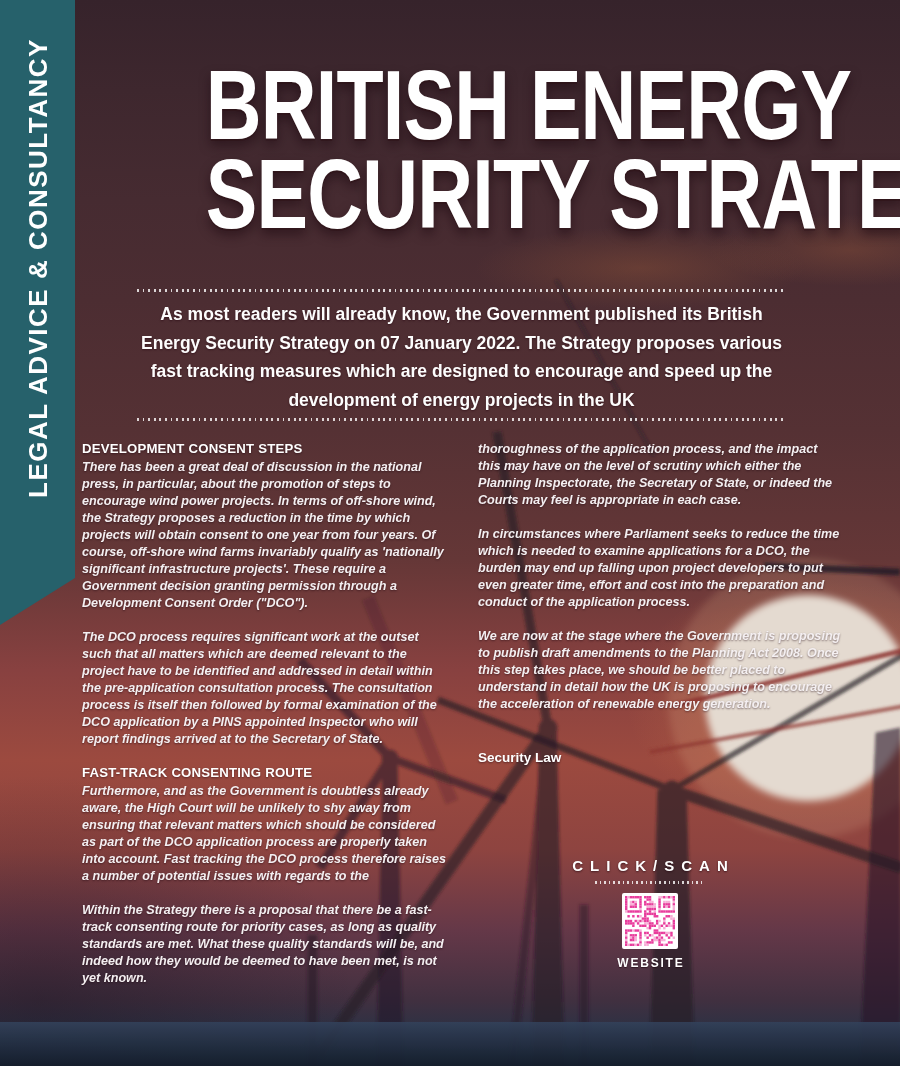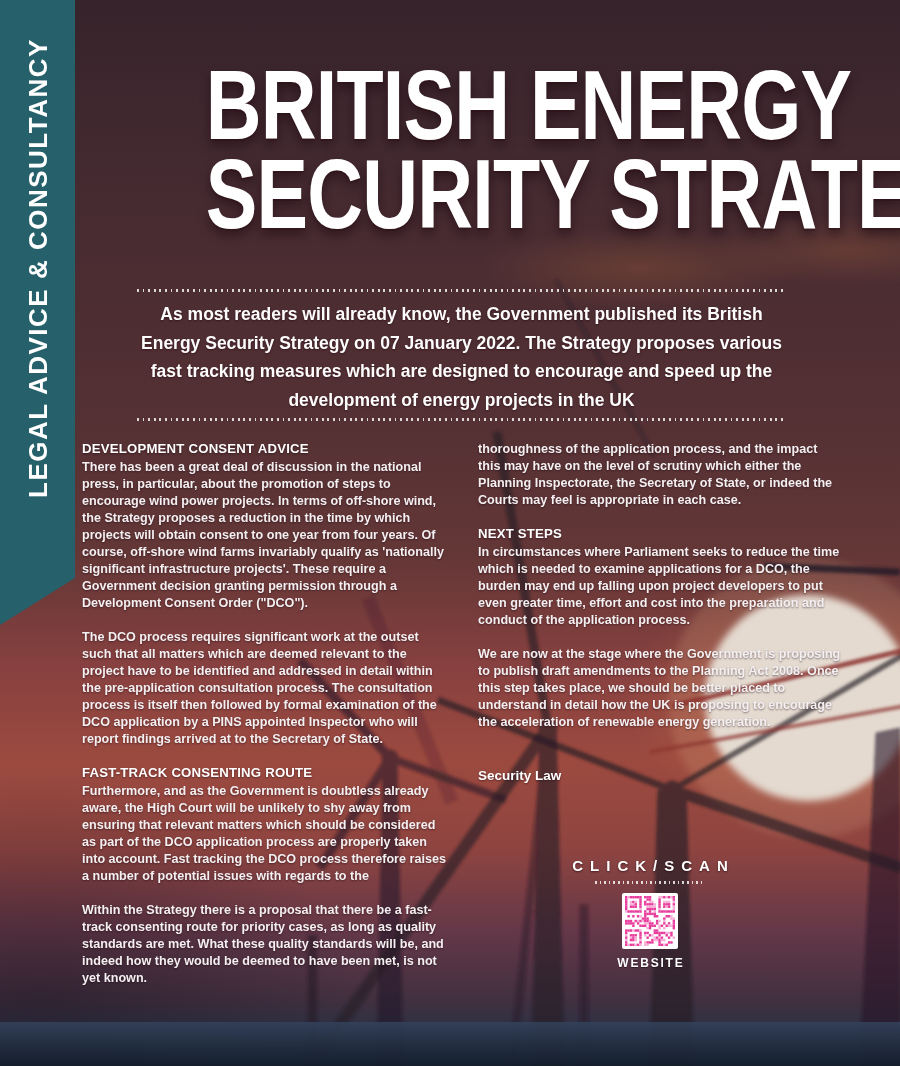--- a/index.html
+++ b/index.html
@@ -53,21 +53,21 @@
     color:#fdfdfd;font-weight:bold;font-size:17.5px;line-height:28.5px;
     text-align:center;
     text-shadow:0 1px 2px rgba(40,8,18,.6);
   }
   
   .col{position:absolute;top:441px;z-index:4;color:#f4eff1;}
   .col-left{left:82px;width:366px;}
   .col-right{left:478px;width:363px;}
   .col .h{font-size:13.2px;font-weight:bold;color:#fff;letter-spacing:.2px;margin:17px 0 3px;text-shadow:0 1px 2px rgba(30,5,15,.5);}
   .col .h:first-child{margin-top:0;}
-  .col .p{font-size:12.6px;line-height:17px;font-weight:bold;margin:0 0 17px;text-shadow:0 1px 2px rgba(30,5,15,.5);}
+  .col .p{font-size:12.6px;line-height:17px;font-weight:bold;margin:0 0 17px;text-shadow:0 1px 2px rgba(30,5,15,.5);font-style:italic;}
   .signature{font-size:13.5px;font-weight:bold;color:#fff;margin-top:37px;text-shadow:0 1px 2px rgba(30,5,15,.5);}
   
   .scan-block{position:absolute;left:540px;top:857px;width:220px;text-align:center;z-index:6;}
   .scan-label{color:#fff;font-weight:bold;font-size:15px;letter-spacing:7px;text-indent:7px;text-shadow:0 1px 2px rgba(30,5,15,.6);}
   .scan-dotted{
     width:110px;height:3px;margin:7px auto 0;
     background-image:repeating-linear-gradient(90deg,rgba(255,255,255,.8) 0,rgba(255,255,255,.8) 1.6px,transparent 1.6px,transparent 4.6px);
   }
   .qr{width:56px;height:56px;background:#fff;border-radius:2px;margin:9px auto 0;padding:3px;box-sizing:border-box;cursor:pointer;}
   .qr svg{width:100%;height:100%;}
@@ -146,31 +146,30 @@
   <h1 class="title" style="margin:0">
     <span class="line">BRITISH ENERGY</span>
     <span class="line">SECURITY STRATEGY</span>
   </h1>
 
   <div class="dotted top"></div>
   <p class="intro" style="margin:0">As most readers will already know, the Government published its British Energy Security Strategy on 07 January 2022. The Strategy proposes various fast tracking measures which are designed to encourage and speed up the development of energy projects in the UK</p>
   <div class="dotted bottom"></div>
 
   <div class="col col-left">
-    <div class="h">DEVELOPMENT CONSENT ADVICE</div>
+    <div class="h">DEVELOPMENT CONSENT STEPS</div>
     <p class="p">There has been a great deal of discussion in the national press, in particular, about the promotion of steps to encourage wind power projects. In terms of off-shore wind, the Strategy proposes a reduction in the time by which projects will obtain consent to one year from four years. Of course, off-shore wind farms invariably qualify as 'nationally significant infrastructure projects'. These require a Government decision granting permission through a Development Consent Order ("DCO").</p>
     <p class="p">The DCO process requires significant work at the outset such that all matters which are deemed relevant to the project have to be identified and addressed in detail within the pre-application consultation process. The consultation process is itself then followed by formal examination of the DCO application by a PINS appointed Inspector who will report findings arrived at to the Secretary of State.</p>
     <div class="h">FAST-TRACK CONSENTING ROUTE</div>
     <p class="p">Furthermore, and as the Government is doubtless already aware, the High Court will be unlikely to shy away from ensuring that relevant matters which should be considered as part of the DCO application process are properly taken into account. Fast tracking the DCO process therefore raises a number of potential issues with regards to the</p>
     <p class="p">Within the Strategy there is a proposal that there be a fast-track consenting route for priority cases, as long as quality standards are met. What these quality standards will be, and indeed how they would be deemed to have been met, is not yet known.</p>
   </div>
 
   <div class="col col-right">
     <p class="p">thoroughness of the application process, and the impact this may have on the level of scrutiny which either the Planning Inspectorate, the Secretary of State, or indeed the Courts may feel is appropriate in each case.</p>
-    <div class="h">NEXT STEPS</div>
     <p class="p">In circumstances where Parliament seeks to reduce the time which is needed to examine applications for a DCO, the burden may end up falling upon project developers to put even greater time, effort and cost into the preparation and conduct of the application process.</p>
     <p class="p">We are now at the stage where the Government is proposing to publish draft amendments to the Planning Act 2008. Once this step takes place, we should be better placed to understand in detail how the UK is proposing to encourage the acceleration of renewable energy generation.</p>
     <div class="signature">Security Law</div>
   </div>
 
   <div class="scan-block">
     <div class="scan-label">CLICK/SCAN</div>
     <div class="scan-dotted"></div>
     <div class="qr" id="qr">
         <svg viewBox="0 0 21 21">

